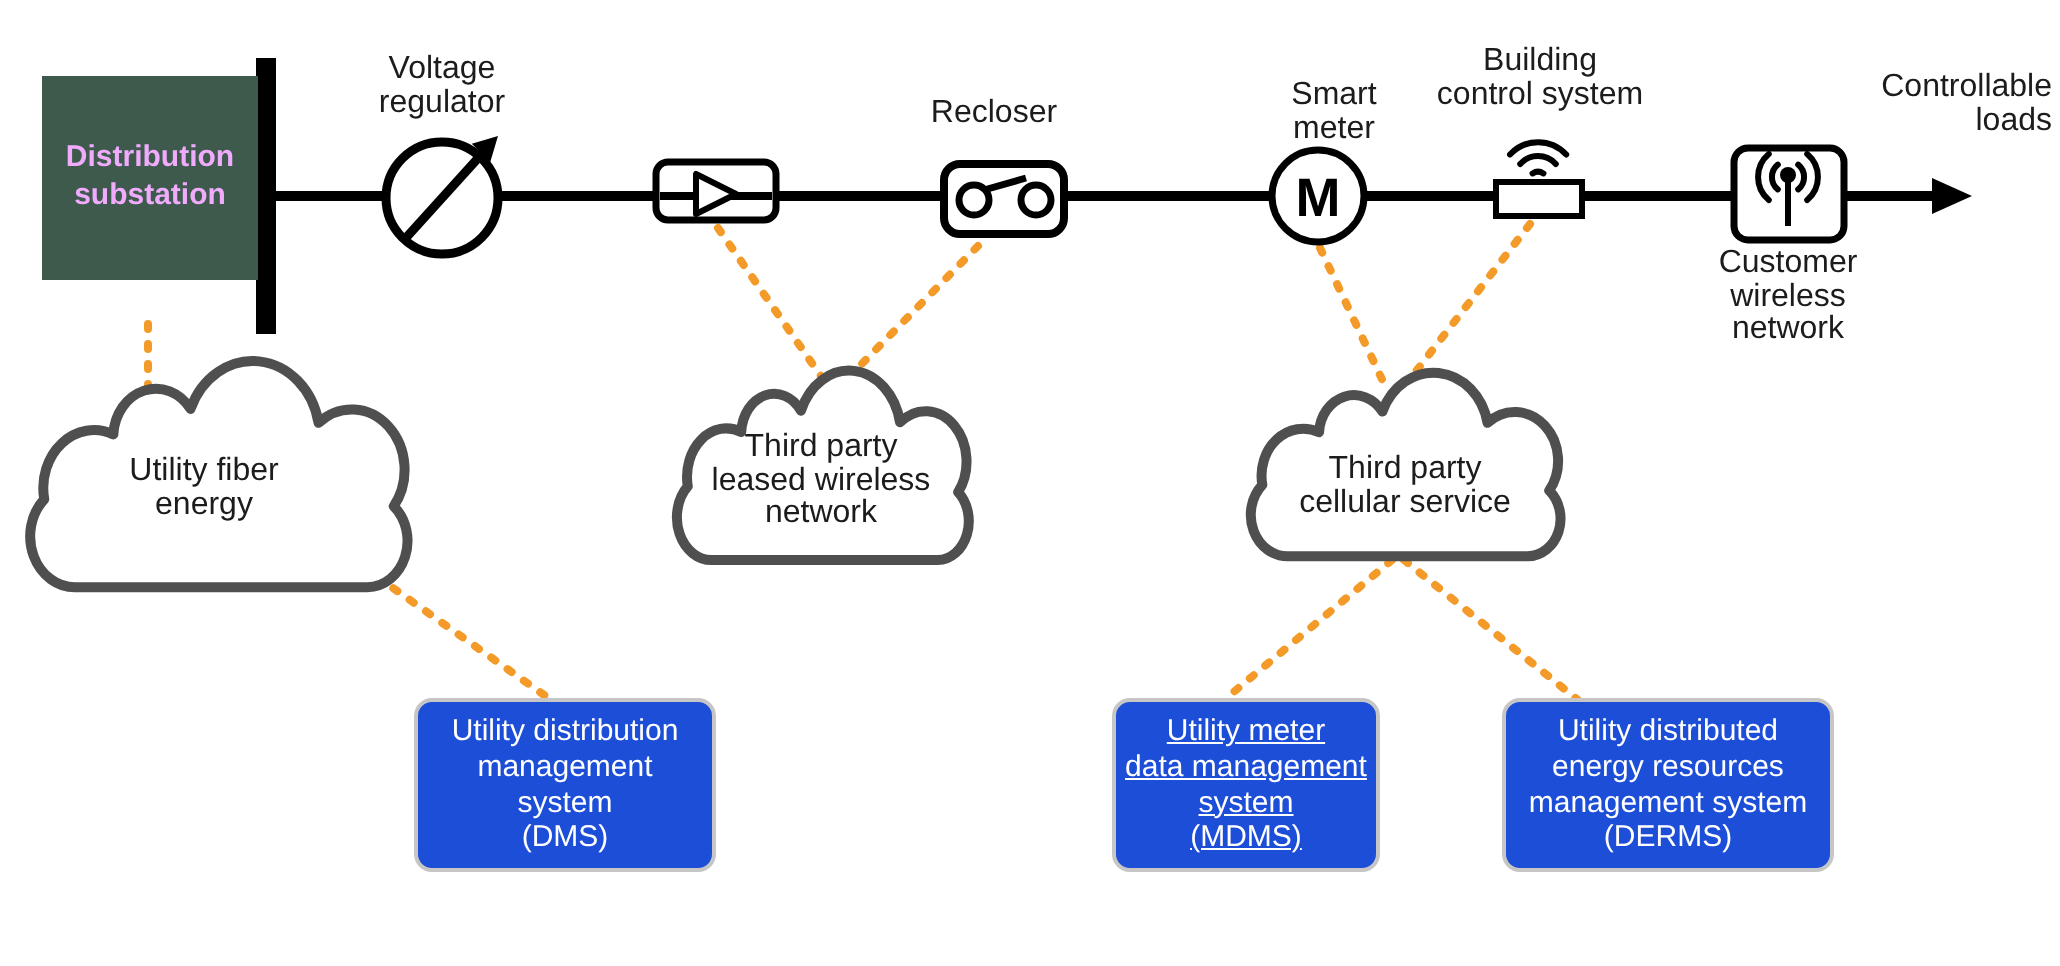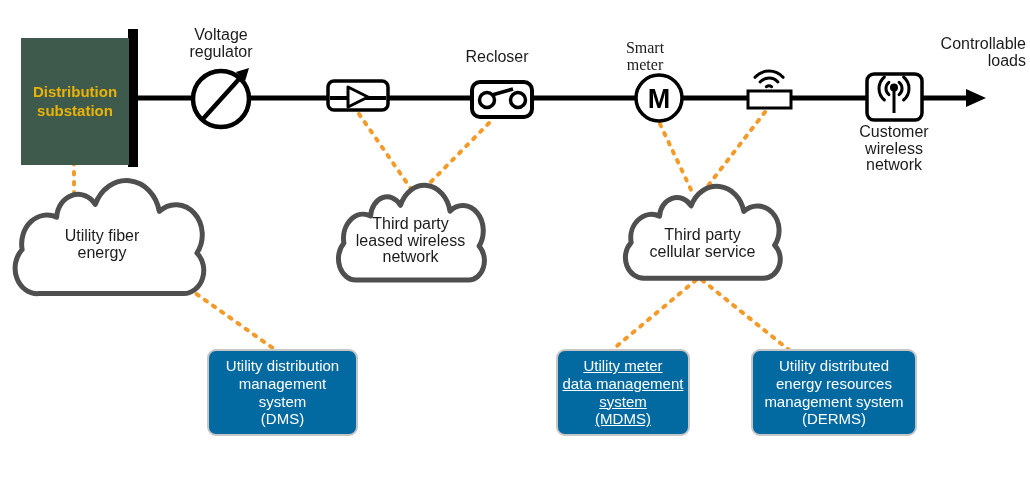--- a/index.html
+++ b/index.html
@@ -6,27 +6,27 @@
   #canvas{
     position:relative;width:1030px;height:483px;background:#ffffff;
     font-family:"Liberation Sans","DejaVu Sans",sans-serif;overflow:hidden;
   }
   #diagram-svg{position:absolute;left:0;top:0;}
   .lbl{
     position:absolute;text-align:center;white-space:pre-line;
     font-size:16px;line-height:1.04;color:#1c1c1c;letter-spacing:0;
   }
   .substation{
-    position:absolute;left:21px;top:38px;width:108px;height:127px;
-    background:#3D5A4D;color:#eab308;display:flex;align-items:center;justify-content:center;
+    position:absolute;left:21px;top:38px;width:108px;height:102px;
+    background:#3D5A4D;color:#f0abfc;display:flex;align-items:center;justify-content:center;
     font-size:15px;font-weight:bold;text-align:center;white-space:pre-line;line-height:1.25;
   }
   .sysbox{
     position:absolute;top:349px;height:87px;box-sizing:border-box;
-    background:#0369a1;border:2px solid #c6c6c6;border-radius:9px;
+    background:#1d4ed8;border:2px solid #c6c6c6;border-radius:9px;
     color:#ffffff;font-size:15px;line-height:1.17;text-align:center;white-space:pre-line;
     display:flex;align-items:center;justify-content:center;
   }
   .dms{left:207px;width:151px;}
   .mdms{left:556px;width:134px;text-decoration:underline;}
   .derms{left:712px;width:166px;margin-left:39px;}
 </style>
 </head>
 <body>
 
@@ -102,22 +102,24 @@
       </g>
     </g>
   </svg>
 
   <div class="substation">Distribution
 substation</div>
 
   <div class="lbl" style="left:161px;top:27px;width:120px;">Voltage
 regulator</div>
   <div class="lbl" style="left:447px;top:49px;width:100px;">Recloser</div>
-  <div class="lbl" style="left:595px;top:40px;width:100px;font-family:Liberation Serif, serif;">Smart
+  <div class="lbl" style="left:617px;top:40px;width:100px;">Smart
 meter</div>
+  <div class="lbl" style="left:695px;top:23px;width:150px;">Building
+control system</div>
   <div class="lbl" style="left:908px;top:36px;width:118px;text-align:right;">Controllable
 loads</div>
   <div class="lbl" style="left:834px;top:124px;width:120px;">Customer
 wireless
 network</div>
 
   <div class="lbl" style="left:32px;top:228px;width:140px;">Utility fiber
 energy</div>
   <div class="lbl" style="left:333px;top:216px;width:155px;">Third party
 leased wireless

